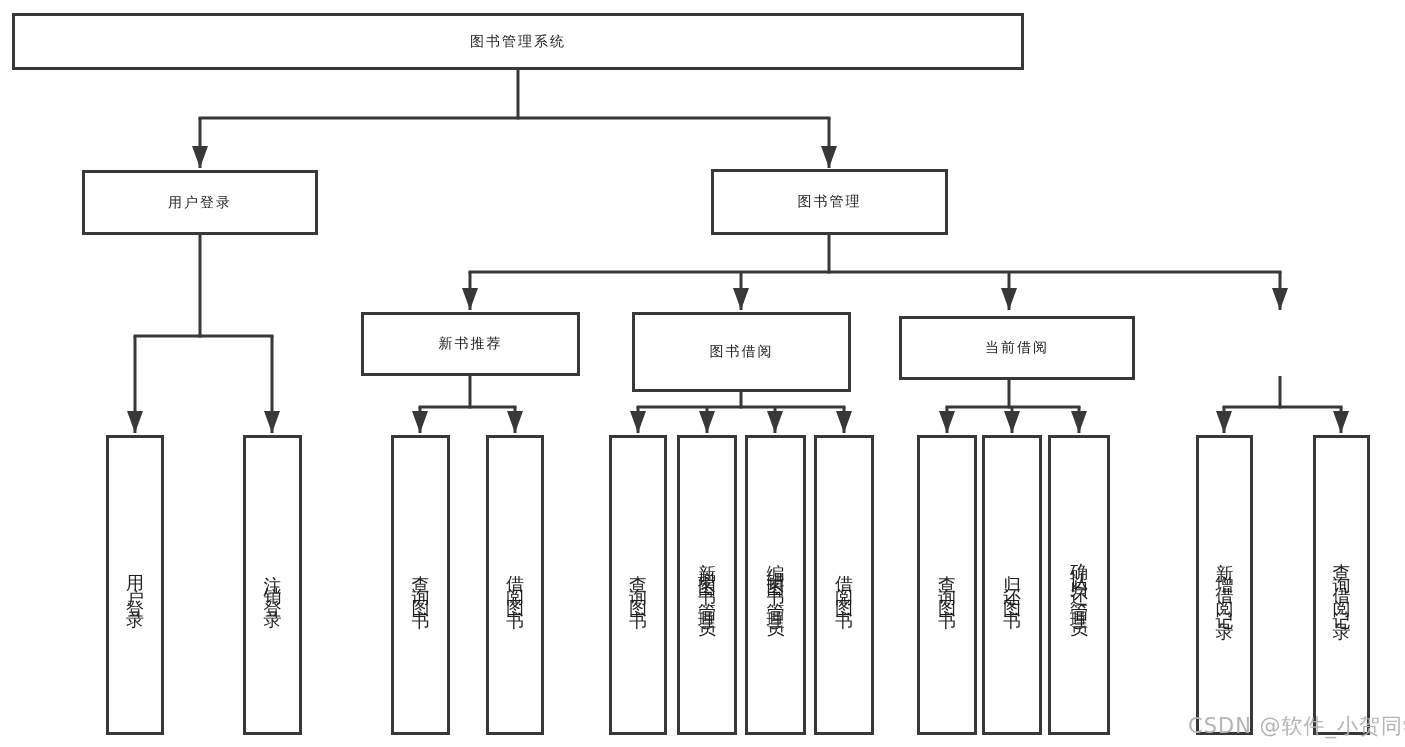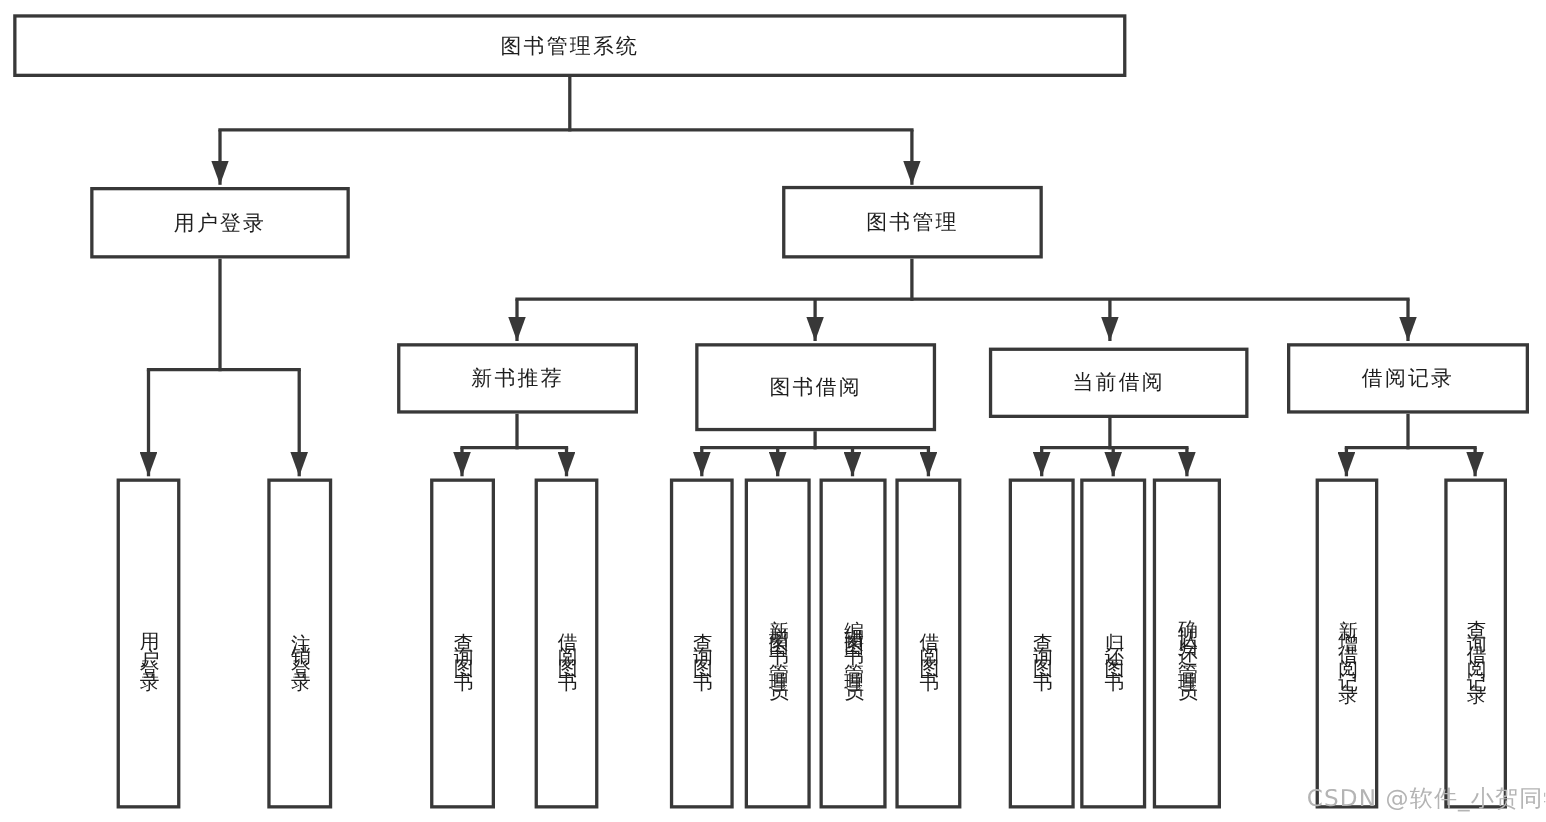--- a/index.html
+++ b/index.html
@@ -13,21 +13,21 @@
     position:relative;width:1405px;height:747px;background:var(--bg);
     font-family:"DejaVu Sans","Liberation Sans",sans-serif;overflow:hidden;
   }
   .connectors{position:absolute;left:0;top:0;z-index:1;}
   .connectors line{stroke:var(--line);stroke-width:3;}
   .node{
     position:absolute;box-sizing:border-box;z-index:2;
     border:3px solid var(--line);background:var(--bg);color:var(--text);
     display:flex;align-items:center;justify-content:center;
   }
-  .h-node{font-size:19px;letter-spacing:2px;white-space:nowrap;}
+  .h-node{font-size:14px;letter-spacing:2px;white-space:nowrap;}
   .v-node{
     writing-mode:vertical-rl;text-orientation:mixed;
     font-size:18px;letter-spacing:12px;line-height:1;
   }
   .v-node.tight{letter-spacing:8px;}
   .watermark{
     position:absolute;left:1188px;top:712px;z-index:5;
     font-size:21px;color:var(--watermark);letter-spacing:1px;white-space:nowrap;
   }
 </style>
@@ -85,21 +85,20 @@
   </svg>
 
   <div class="node h-node" style="left:12px;top:13px;width:1012px;height:57px;">图书管理系统</div>
 
   <div class="node h-node" style="left:82px;top:170px;width:236px;height:65px;">用户登录</div>
   <div class="node h-node" style="left:361px;top:312px;width:219px;height:64px;">新书推荐</div>
 
   <div class="node h-node" style="left:711px;top:169px;width:237px;height:66px;">图书管理</div>
   <div class="node h-node" style="left:632px;top:312px;width:219px;height:80px;">图书借阅</div>
   <div class="node h-node" style="left:899px;top:316px;width:236px;height:64px;">当前借阅</div>
-  <div class="node h-node" style="left:1170px;top:312px;width:220px;height:64px;">借阅记录</div>
 
   <div class="node v-node" style="left:106px;top:435px;width:58px;height:300px;">用户登录</div>
   <div class="node v-node" style="left:243px;top:435px;width:59px;height:300px;">注销登录</div>
 
   <div class="node v-node" style="left:391px;top:435px;width:59px;height:300px;">查询图书</div>
   <div class="node v-node" style="left:486px;top:435px;width:58px;height:300px;">借阅图书</div>
 
   <div class="node v-node" style="left:609px;top:435px;width:58px;height:300px;">查询图书</div>
   <div class="node v-node tight" style="left:677px;top:435px;width:60px;height:300px;">新增图书（管理员）</div>
   <div class="node v-node tight" style="left:745px;top:435px;width:61px;height:300px;">编辑图书（管理员）</div>

